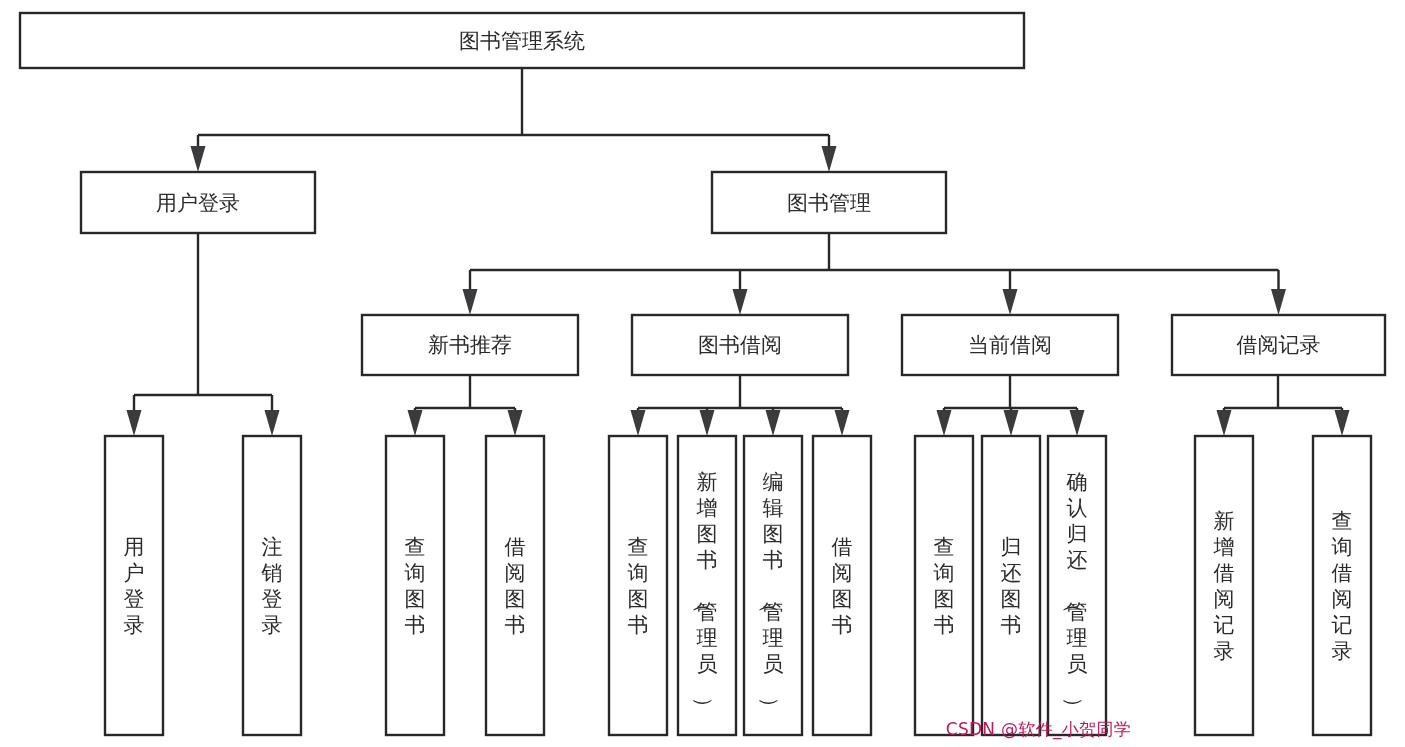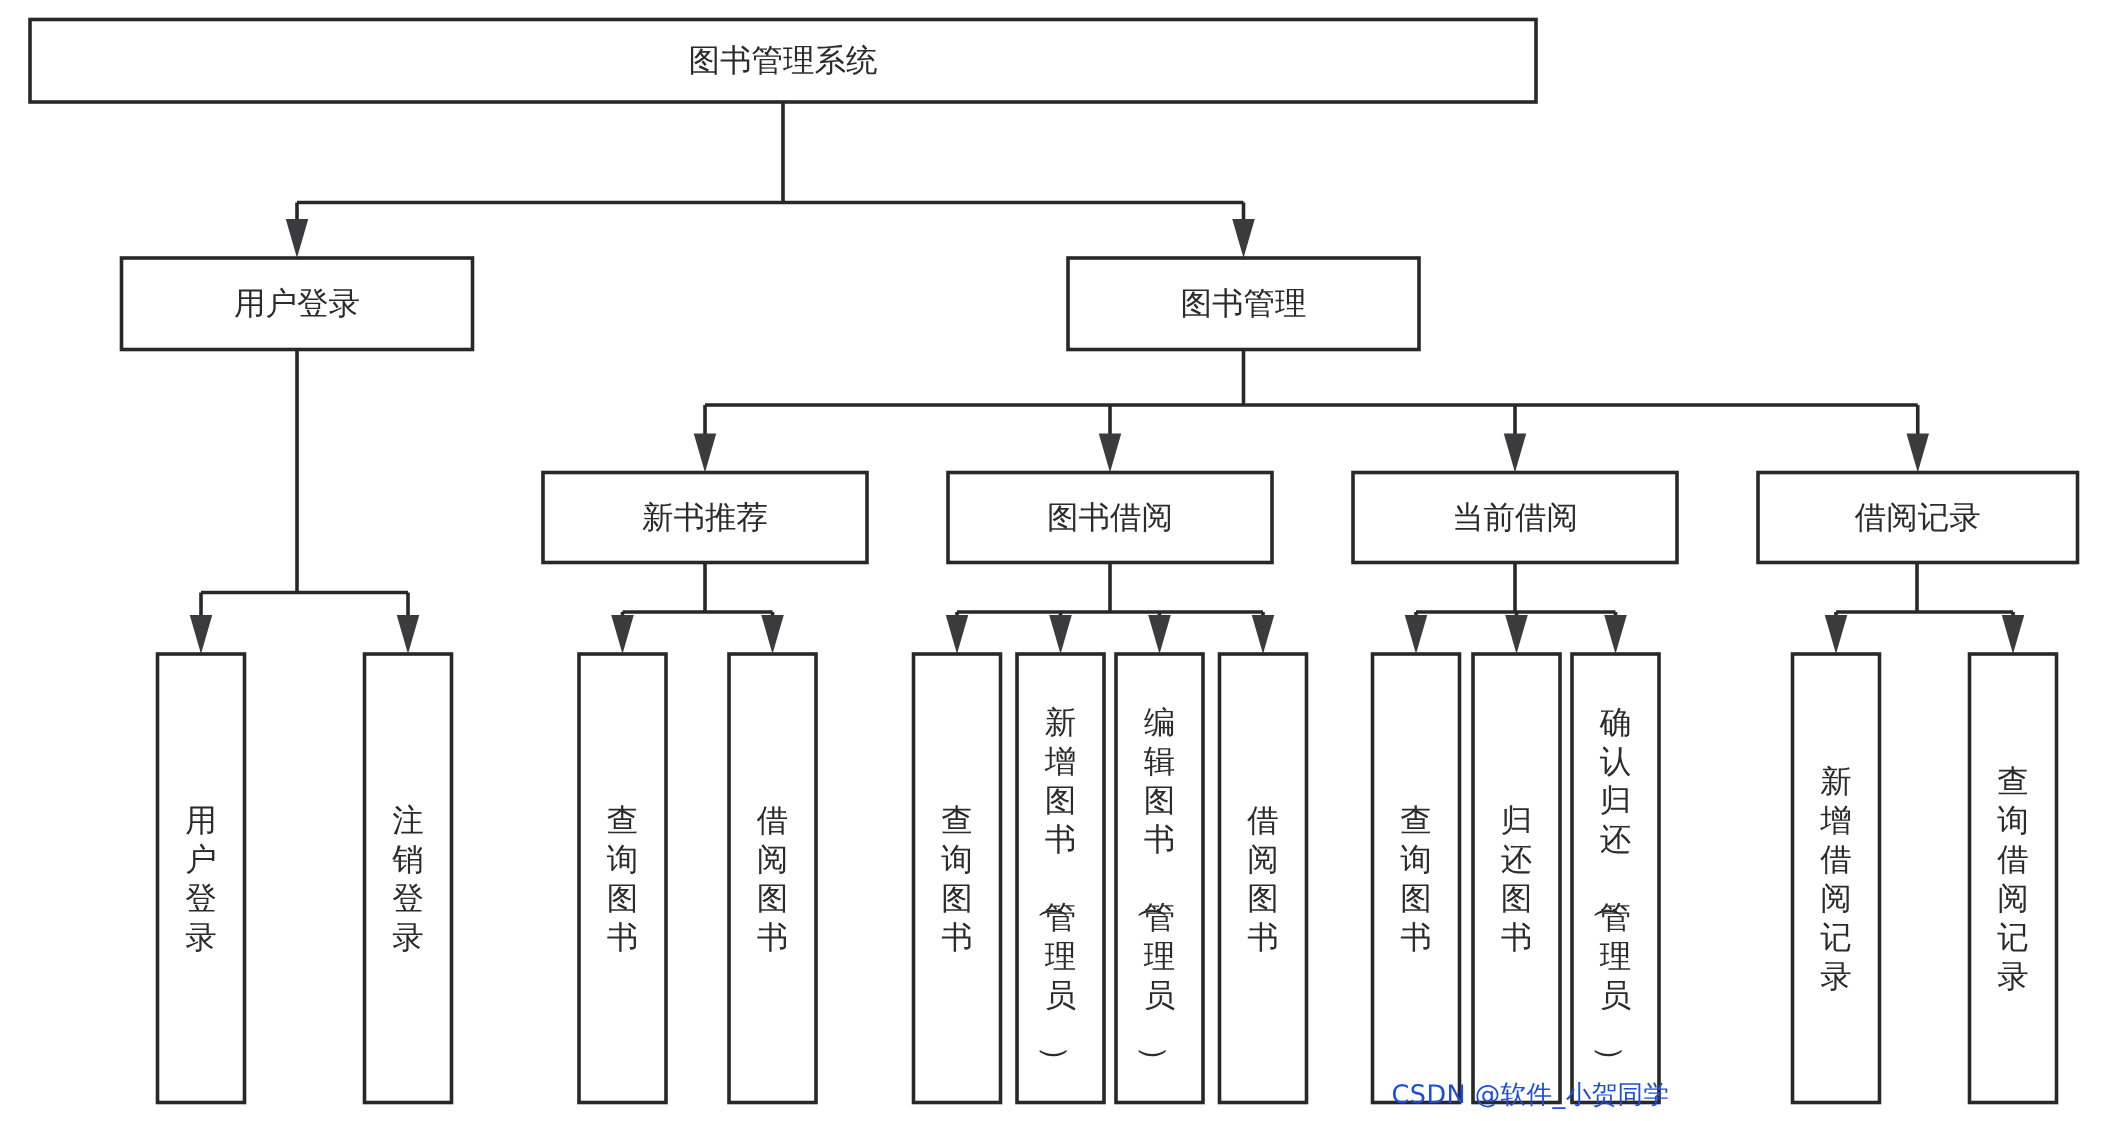--- a/index.html
+++ b/index.html
@@ -48,23 +48,23 @@
     dominant-baseline: middle;
   }
   .node-label-vertical {
     fill: #2b2b2b;
     font-family: "DejaVu Sans", "Liberation Sans", sans-serif;
     font-size: 21px;
     text-anchor: middle;
   }
   .watermark {
     position: absolute;
-    right: 29px;
+    right: 11px;
     bottom: 6px;
-    color: #1d4ed8;
+    color: #be185d;
     font-size: 17px;
     font-family: "DejaVu Sans", "Liberation Sans", sans-serif;
     letter-spacing: 0.3px;
     white-space: nowrap;
     user-select: none;
   }
 </style>
 </head>
 <body>
 

